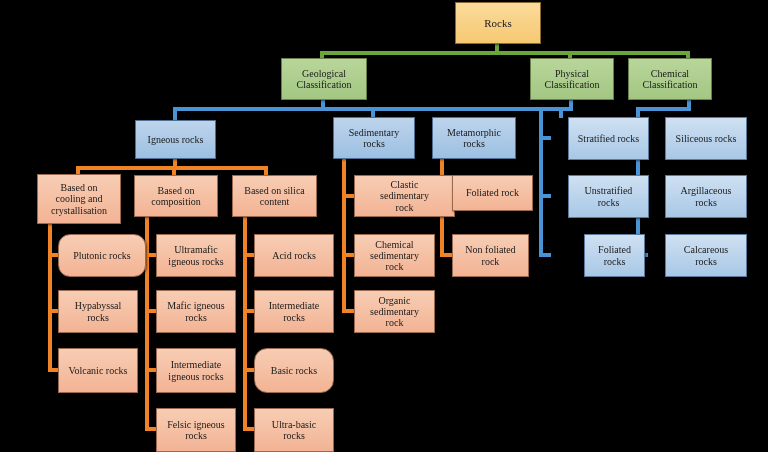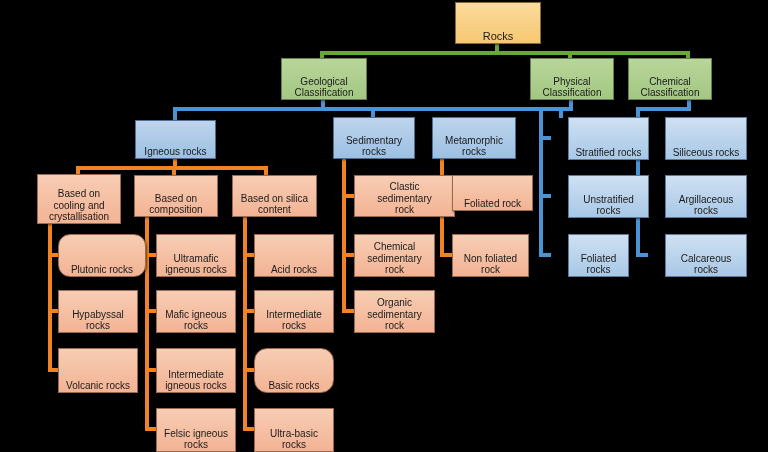--- a/index.html
+++ b/index.html
@@ -8,29 +8,30 @@
     position:relative;
     width:768px;height:452px;
     background:#000000;
     overflow:hidden;
     font-family:"Liberation Sans", sans-serif;
   }
   .node{
     position:absolute;
     box-sizing:border-box;
     display:flex;
-    align-items:flex-end;
+    align-items:center;
     justify-content:center;
     text-align:center;
     line-height:1.12;
     color:#1a1a1a;
     border:1px solid #7a5a3a;
     box-shadow:1px 1px 2px rgba(0,0,0,0.55);
     z-index:5;
     padding:1px 5px;
+    font-family:Liberation Serif, serif;
   }
   .node span{display:block;}
 
   
   .root{
     background:linear-gradient(#fbdb9b,#f6c873);
     border-color:#8a6a32;
   }
   .green{
     background:linear-gradient(#b8d69a,#a3c783);
@@ -209,21 +210,21 @@
   <div class="node peach fs10" style="left:452px;top:234px;width:77px;height:43px;">
     <span>Non foliated<br>rock</span>
   </div>
 
   <div class="node blue2 fs10" style="left:551px;top:117px;width:81px;height:43px;">
     <span>Stratified rocks</span>
   </div>
   <div class="node blue2 fs10" style="left:551px;top:175px;width:81px;height:43px;">
     <span>Unstratified<br>rocks</span>
   </div>
-  <div class="node blue2 fs10" style="left:551px;top:234px;width:61px;height:43px;">
+  <div class="node blue2 fs10" style="left:567px;top:234px;width:61px;height:43px;">
     <span>Foliated rocks</span>
   </div>
 
   <div class="node blue2 fs10" style="left:648px;top:117px;width:82px;height:43px;">
     <span>Siliceous rocks</span>
   </div>
   <div class="node blue2 fs10" style="left:648px;top:175px;width:82px;height:43px;">
     <span>Argillaceous<br>rocks</span>
   </div>
   <div class="node blue2 fs10" style="left:648px;top:234px;width:82px;height:43px;">

